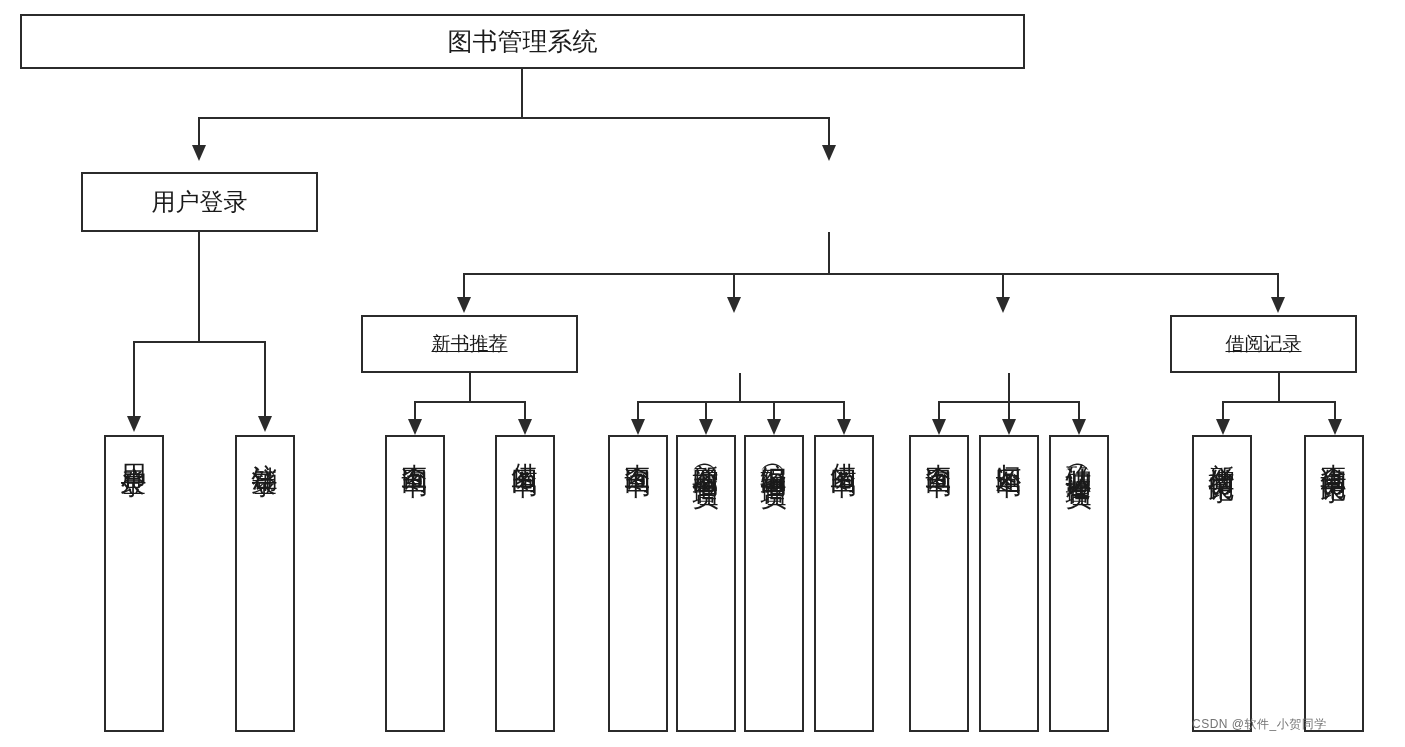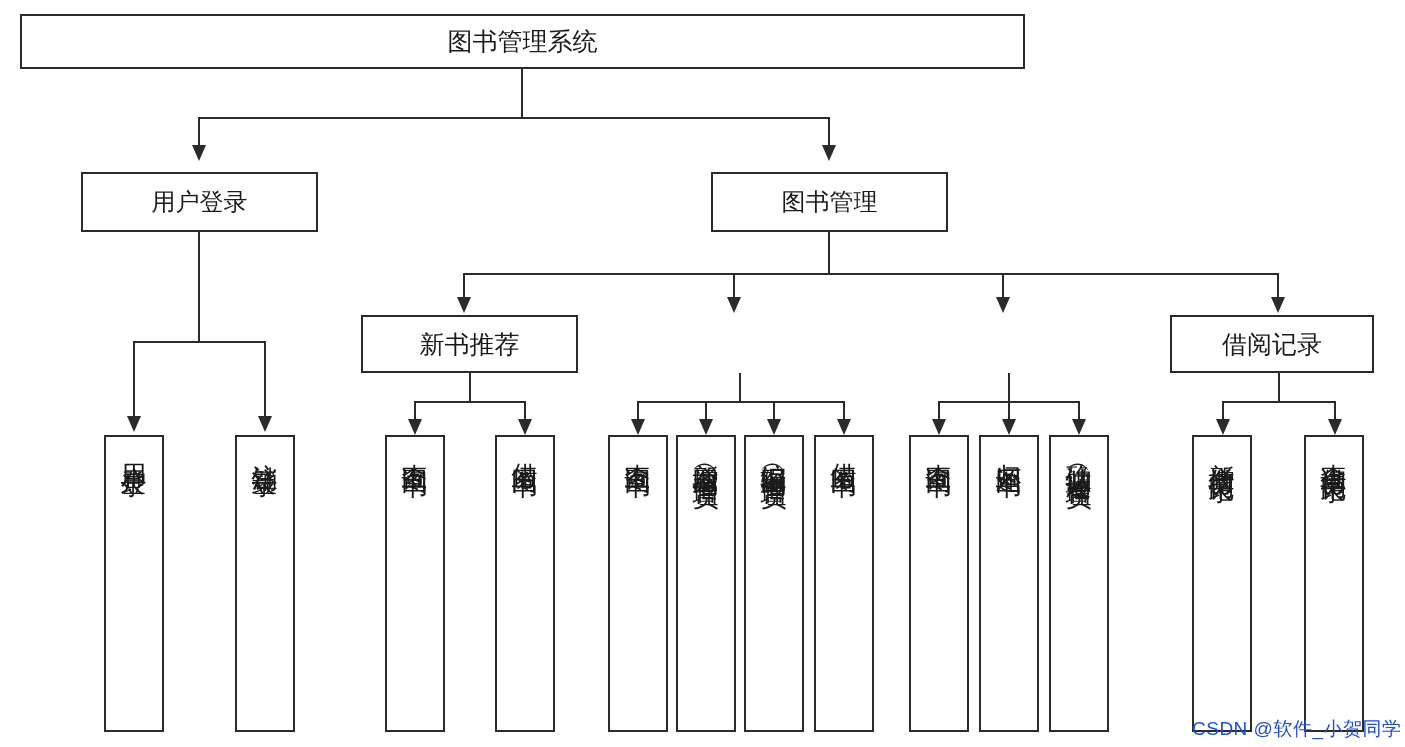--- a/index.html
+++ b/index.html
@@ -32,21 +32,21 @@
     display: block;
     text-align: right;
     line-height: 1.15;
     white-space: nowrap;
   }
   
   .node.root .label { font-size: 25px; }
   
   .node.lvl2 .label { font-size: 24px; }
   
-  .node.lvl3 .label { font-size: 25px; }
+  .node.lvl3 .label { font-size: 19px; text-decoration: underline; }
   
   .node.leaf {
     align-items: flex-start;
     justify-content: center;
     padding-top: 6px;
   }
   .node.leaf .label {
     writing-mode: vertical-rl;
     text-orientation: upright;
     font-size: 26px;
@@ -65,22 +65,22 @@
     position: absolute;
     width: 0;
     height: 0;
     border-left: 7px solid transparent;
     border-right: 7px solid transparent;
     border-top: 16px solid #2b2b2b;
   }
   
   #watermark {
     position: absolute;
-    font-size: 19px;
-    color: #1d4ed8;
+    font-size: 12px;
+    color: #737373;
     white-space: nowrap;
     letter-spacing: 0.5px;
   }
 </style>
 </head>
 <body>
 
 <div id="canvas">
 
   <div class="node root" style="left:20px; top:14px; width:1005px; height:55px;">
@@ -93,23 +93,20 @@
 
   <div class="vline" style="left:198px; top:117px; width:2px; height:29px;"></div>
   <div class="arrow" style="left:192px; top:145px;"></div>
   <div class="vline" style="left:828px; top:117px; width:2px; height:29px;"></div>
   <div class="arrow" style="left:822px; top:145px;"></div>
 
   <div class="node lvl2" style="left:81px; top:172px; width:237px; height:60px;">
     <span class="label">用户登录</span>
   </div>
 
-  <div class="node lvl2" style="left:711px; top:172px; width:237px; height:60px;">
-    <span class="label">图书管理</span>
-  </div>
 
   <div class="vline" style="left:198px; top:232px; width:2px; height:110px;"></div>
   <div class="hline" style="left:133px; top:341px; width:133px; height:2px;"></div>
   <div class="vline" style="left:133px; top:341px; width:2px; height:76px;"></div>
   <div class="arrow" style="left:127px; top:416px;"></div>
   <div class="vline" style="left:264px; top:341px; width:2px; height:76px;"></div>
   <div class="arrow" style="left:258px; top:416px;"></div>
 
   <div class="vline" style="left:828px; top:232px; width:2px; height:42px;"></div>
   <div class="hline" style="left:463px; top:273px; width:816px; height:2px;"></div>
@@ -118,21 +115,21 @@
   <div class="vline" style="left:733px; top:273px; width:2px; height:25px;"></div>
   <div class="arrow" style="left:727px; top:297px;"></div>
   <div class="vline" style="left:1002px; top:273px; width:2px; height:25px;"></div>
   <div class="arrow" style="left:996px; top:297px;"></div>
   <div class="vline" style="left:1277px; top:273px; width:2px; height:25px;"></div>
   <div class="arrow" style="left:1271px; top:297px;"></div>
 
   <div class="node lvl3" style="left:361px; top:315px; width:217px; height:58px;">
     <span class="label">新书推荐</span>
   </div>
-  <div class="node lvl3" style="left:1170px; top:315px; width:204px; height:58px;">
+  <div class="node lvl3" style="left:1170px; top:315px; width:187px; height:58px;">
     <span class="label">借阅记录</span>
   </div>
 
   <div class="vline" style="left:469px; top:373px; width:2px; height:29px;"></div>
   <div class="hline" style="left:414px; top:401px; width:112px; height:2px;"></div>
   <div class="vline" style="left:414px; top:401px; width:2px; height:19px;"></div>
   <div class="arrow" style="left:408px; top:419px;"></div>
   <div class="vline" style="left:524px; top:401px; width:2px; height:19px;"></div>
   <div class="arrow" style="left:518px; top:419px;"></div>
 

